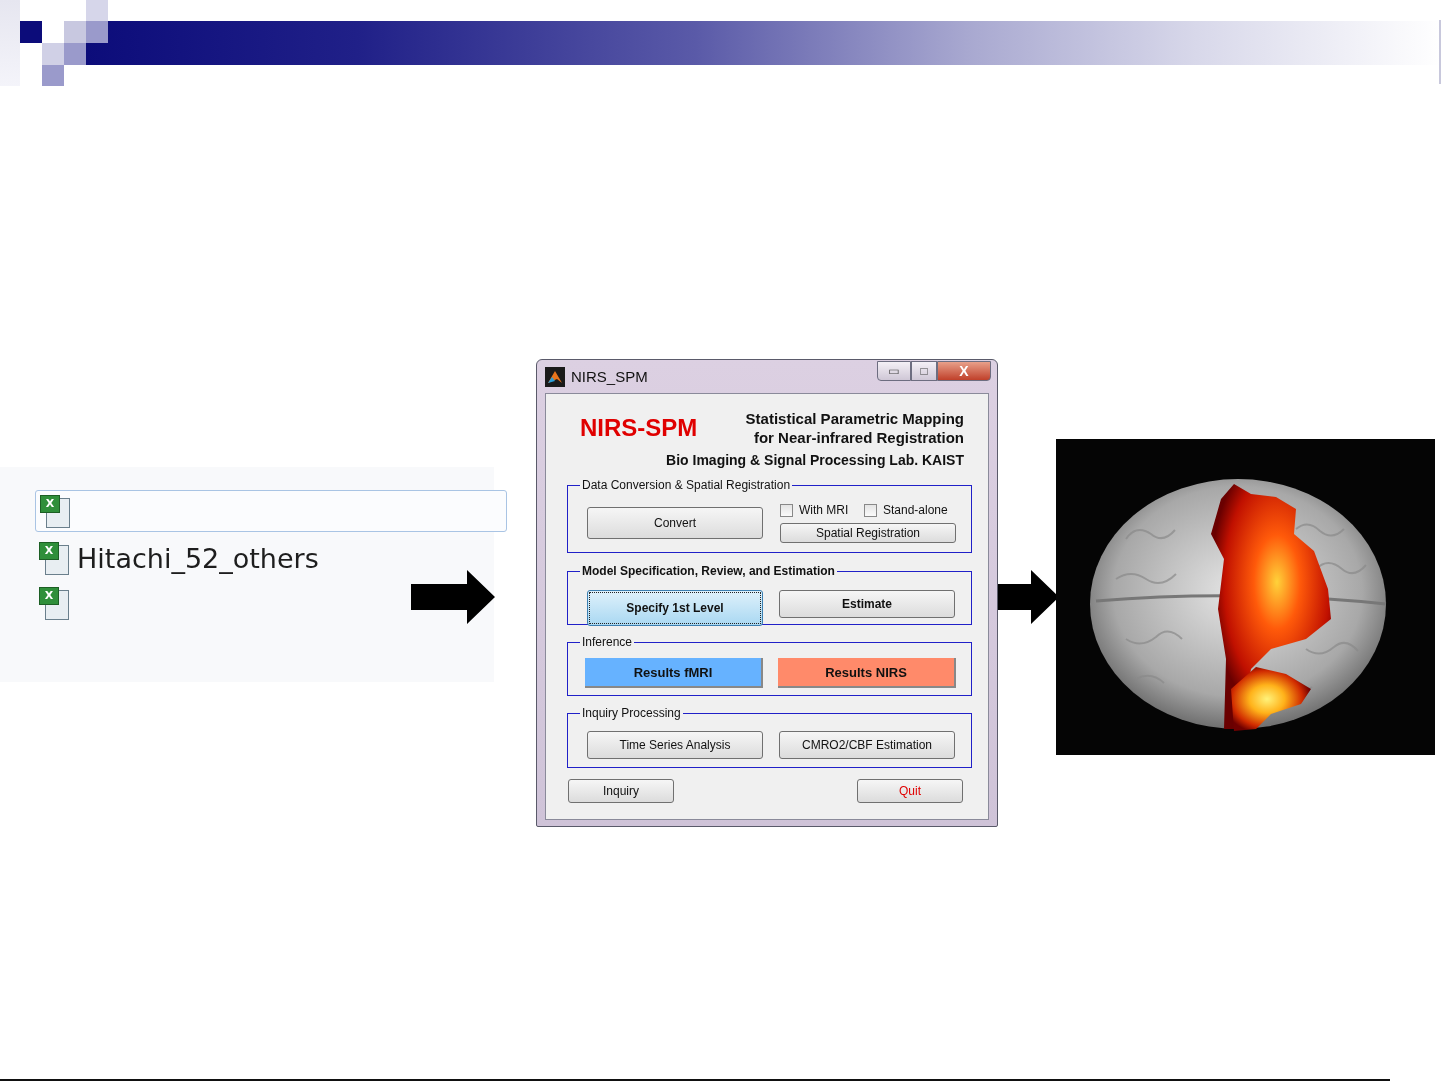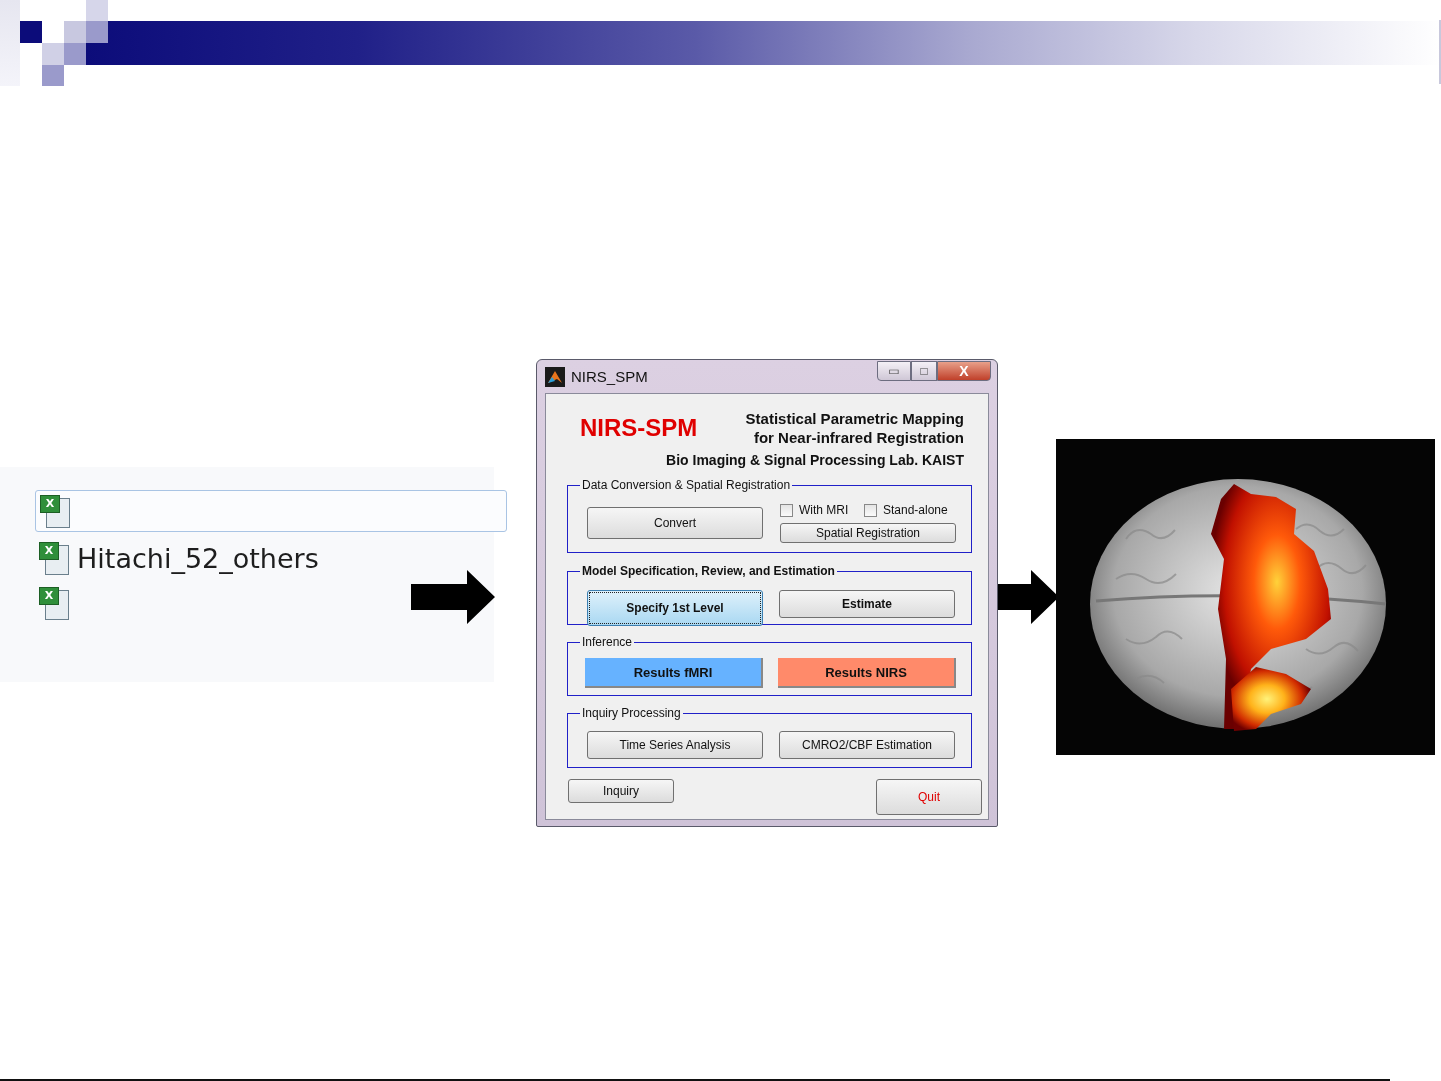--- a/index.html
+++ b/index.html
@@ -150,21 +150,21 @@
       <div class="btn nirs" style="left:210px;top:15px;width:178px;height:30px;">Results NIRS</div>
     </div>
 
     <div class="grp" style="top:319px;height:55px;">
       <span class="grp-label">Inquiry Processing</span>
       <div class="btn" style="left:19px;top:17px;width:176px;height:28px;">Time Series Analysis</div>
       <div class="btn" style="left:211px;top:17px;width:176px;height:28px;">CMRO2/CBF Estimation</div>
     </div>
 
     <div class="btn" style="left:22px;top:385px;width:106px;height:24px;">Inquiry</div>
-    <div class="btn quit" style="left:330px;top:385px;width:106px;height:36px;">Quit</div>
+    <div class="btn quit" style="left:311px;top:385px;width:106px;height:24px;">Quit</div>
   </div>
 </div>
 
 <div class="brain-frame">
   <svg width="379" height="316" viewBox="0 0 379 316">
     <defs>
       <radialGradient id="bg1" cx="50%" cy="45%" r="60%">
         <stop offset="0%" stop-color="#e6e6e6"></stop>
           <stop offset="70%" stop-color="#a8a8a8"></stop>
           <stop offset="100%" stop-color="#5a5a5a"></stop>

